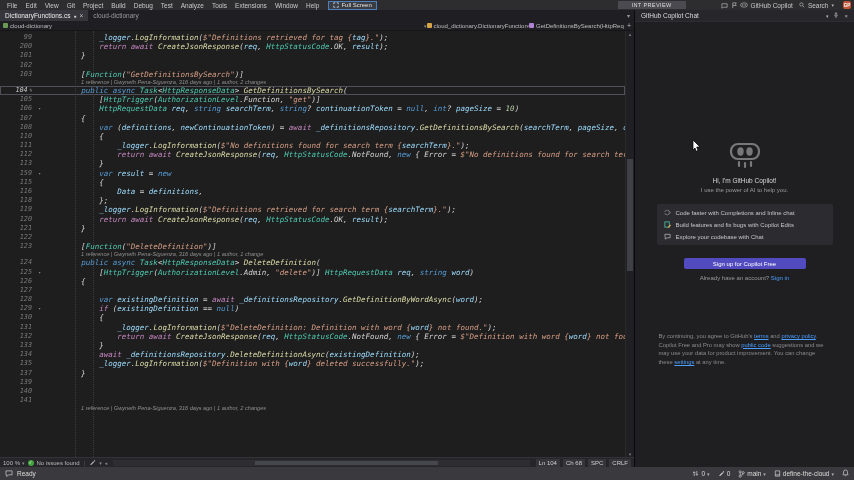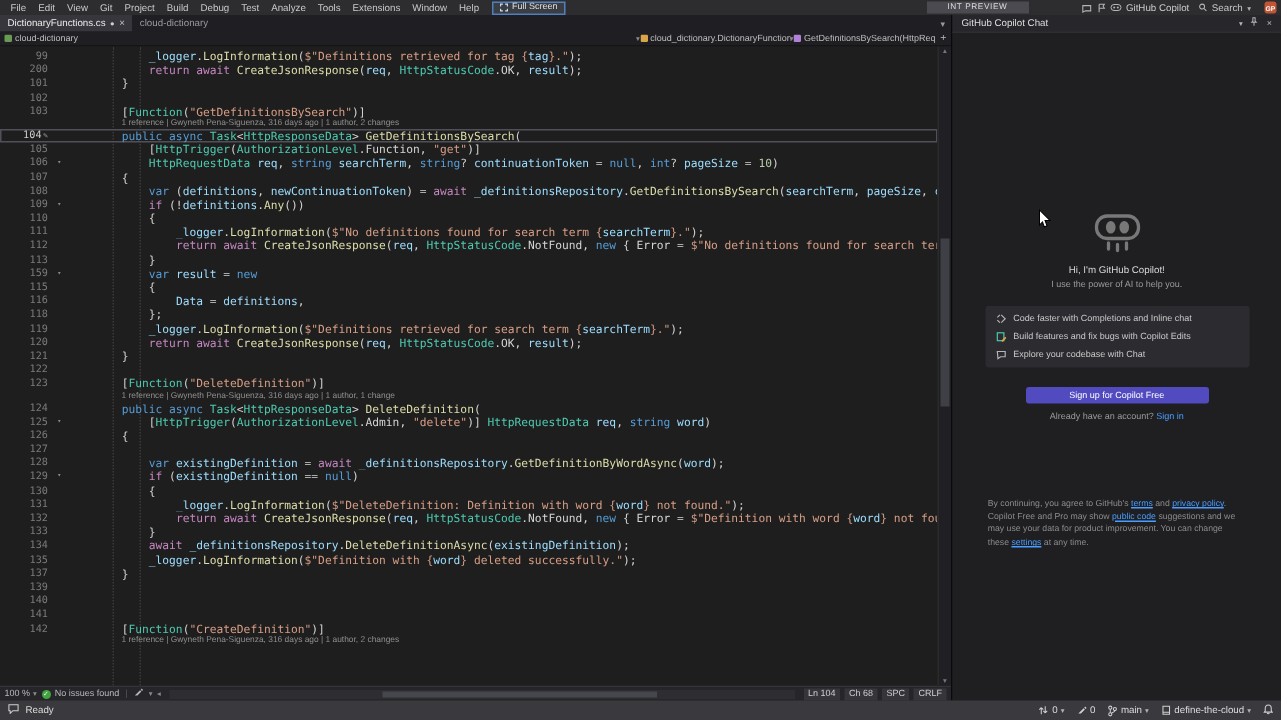--- a/index.html
+++ b/index.html
@@ -34,21 +34,21 @@
   .crumb-3{flex:1;min-width:0;}
   .ci{width:5px;height:5px;flex:none;border-radius:1px;}
   .ci-project{background:#6a9955;}
   .ci-class{background:#d8a549;}
   .ci-method{background:#b180d7;}
   .crumb-plus{flex:none;padding:0 3px;color:#bbb;font-size:7px;}
 
   
   .editor{position:relative;flex:1;background:#1e1e1e;overflow:hidden;}
   .guide{position:absolute;top:0;bottom:0;width:0;border-left:1px dotted #3a3a3a;}
-  .code{position:absolute;left:0;right:9px;top:0;bottom:0;padding-top:2px;font-family:"DejaVu Sans Mono",monospace;font-size:7.5px;overflow:hidden;}
+  .code{position:absolute;left:0;right:9px;top:0;bottom:0;padding-top:2px;font-family:"DejaVu Sans Mono",monospace;font-size:7.5px;overflow:hidden;font-style:italic;}
   .cl{display:flex;height:9.2px;line-height:9.2px;}
   .ln{width:34px;flex:none;text-align:right;color:#7a7a7a;padding-right:2px;font-size:6.8px;}
   .ln.lnc{color:#cdcdcd;}
   .ln .mark{color:#9a9a9a;font-size:5.5px;margin-left:1px;}
   .fold{width:11px;flex:none;text-align:center;color:#8a8a8a;font-size:4.5px;line-height:9.2px;}
   .ct{flex:1;min-width:0;overflow:hidden;white-space:pre;color:#d4d4d4;}
   .cur{box-shadow:inset 0 0 0 1px #50505a;}
   .lens{height:7px;line-height:7px;font-size:5.6px;color:#8f8f8f;padding-left:81px;font-family:"Liberation Sans",sans-serif;white-space:nowrap;overflow:hidden;}
   .p{color:#d4d4d4}.k{color:#569cd6}.c{color:#c586c0}.t{color:#4ec9b0}
   .m{color:#dcdcaa}.s{color:#d69d85}.v{color:#9cdcfe}.n{color:#b5cea8}
@@ -233,25 +233,20 @@
               <span class="ln">107</span>
               <span class="fold"></span>
               <span class="ct"><span class="p">        {</span></span>
             </div>
             <div class="cl">
               <span class="ln">108</span>
               <span class="fold"></span>
               <span class="ct"><span class="p">            </span><span class="k">var</span><span class="p"> (</span><span class="v">definitions</span><span class="p">, </span><span class="v">newContinuationToken</span><span class="p">) = </span><span class="c">await </span><span class="v">_definitionsRepository</span><span class="p">.</span><span class="m">GetDefinitionsBySearch</span><span class="p">(</span><span class="v">searchTerm</span><span class="p">, </span><span class="v">pageSize</span><span class="p">, </span><span class="v">continuationToken</span></span>
             </div>
             <div class="cl">
-              <span class="ln">109</span>
-              <span class="fold">▾</span>
-              <span class="ct"><span class="p">            </span><span class="c">if</span><span class="p"> (!</span><span class="v">definitions</span><span class="p">.</span><span class="m">Any</span><span class="p">())</span></span>
-            </div>
-            <div class="cl">
               <span class="ln">110</span>
               <span class="fold"></span>
               <span class="ct"><span class="p">            {</span></span>
             </div>
             <div class="cl">
               <span class="ln">111</span>
               <span class="fold"></span>
               <span class="ct"><span class="p">                </span><span class="v">_logger</span><span class="p">.</span><span class="m">LogInformation</span><span class="p">(</span><span class="s">$"No definitions found for search term {</span><span class="v">searchTerm</span><span class="s">}."</span><span class="p">);</span></span>
             </div>
             <div class="cl">
@@ -382,25 +377,20 @@
             </div>
             <div class="cl">
               <span class="ln">140</span>
               <span class="fold"></span>
               <span class="ct"></span>
             </div>
             <div class="cl">
               <span class="ln">141</span>
               <span class="fold"></span>
               <span class="ct"></span>
-            </div>
-            <div class="cl">
-              <span class="ln">142</span>
-              <span class="fold"></span>
-              <span class="ct"><span class="p">        [</span><span class="t">Function</span><span class="p">(</span><span class="s">"CreateDefinition"</span><span class="p">)]</span></span>
             </div>
             <div class="lens">1 reference | Gwyneth Pena-Siguenza, 316 days ago | 1 author, 2 changes</div>
           </div>
         <div class="vscroll">
           <span class="varr" style="top:0;">▴</span>
           <div class="vthumb"></div>
           <span class="varr" style="bottom:0;">▾</span>
         </div>
       </div>
 

